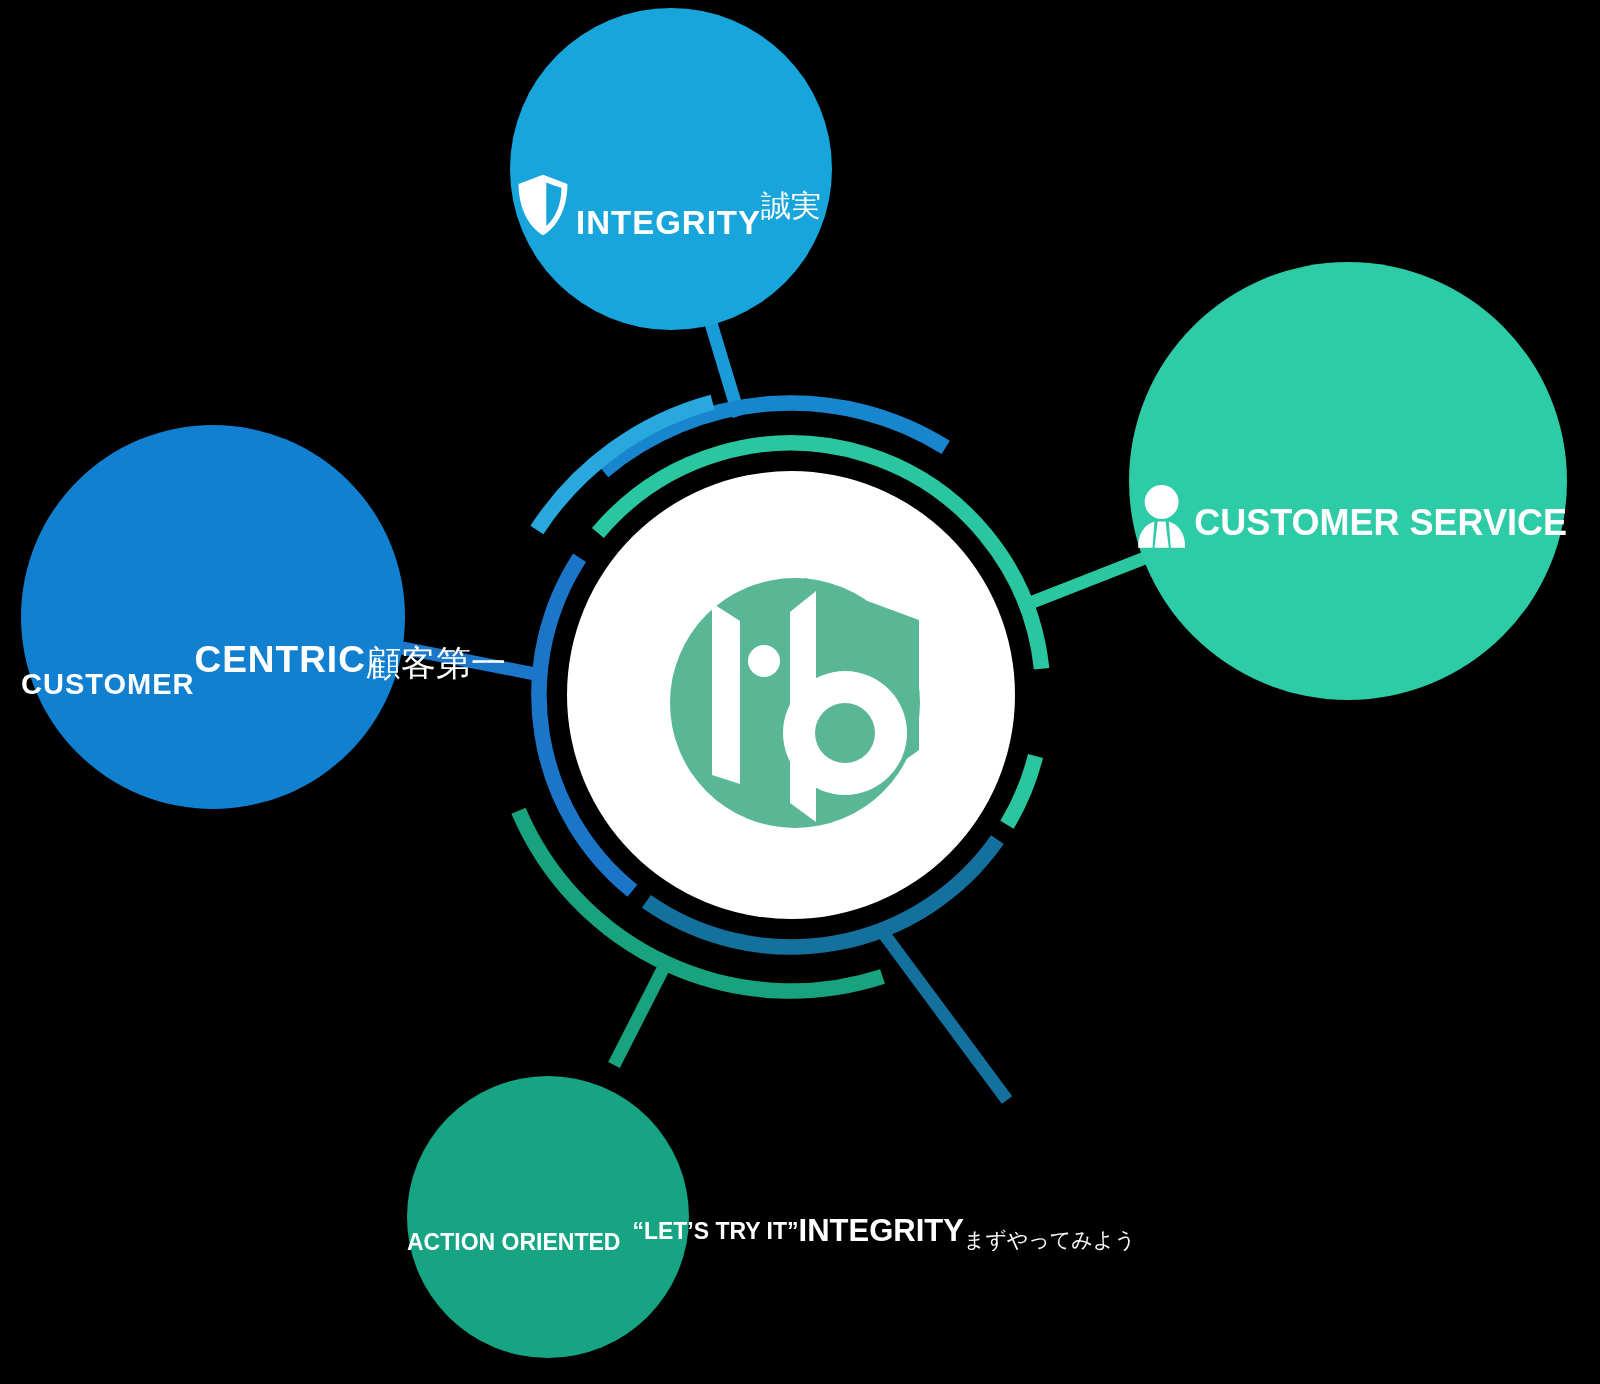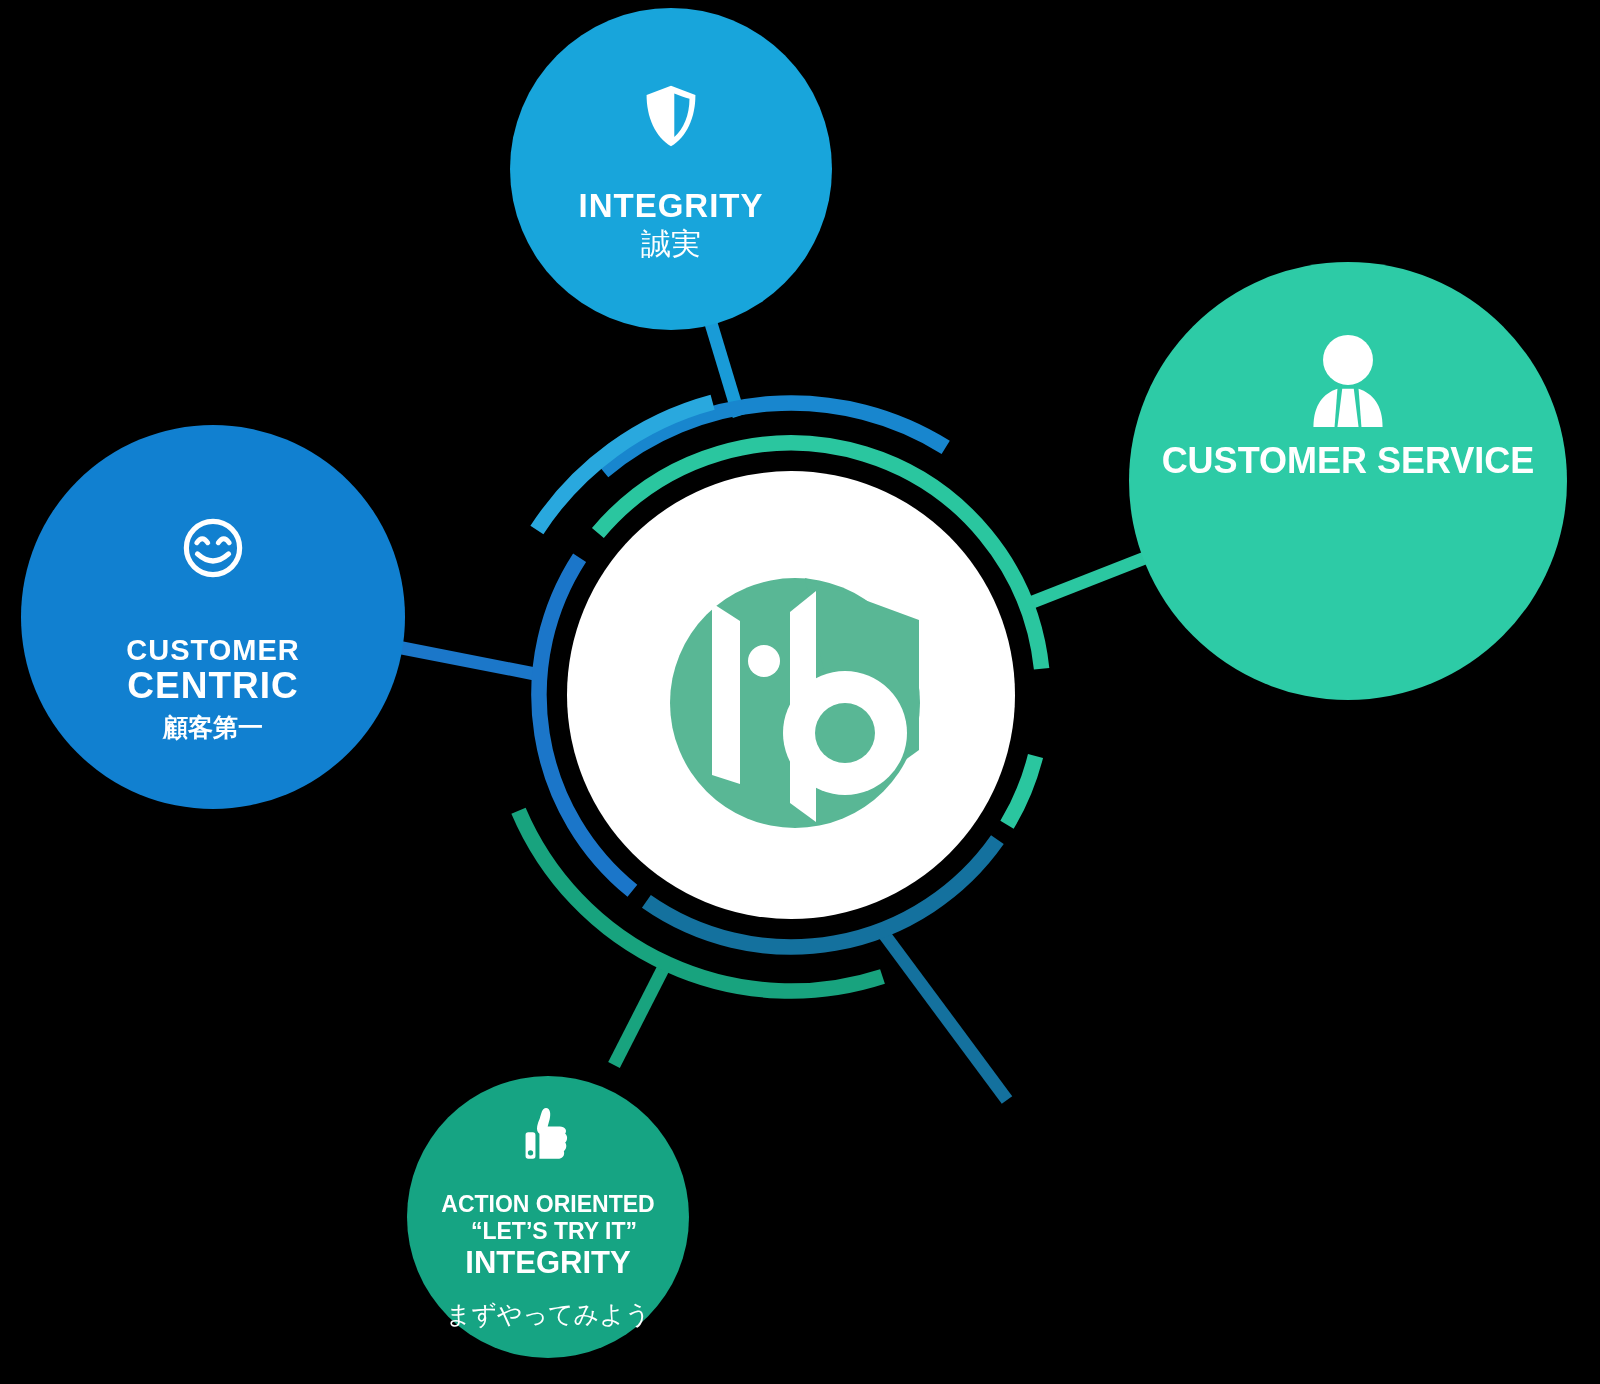--- a/index.html
+++ b/index.html
@@ -7,42 +7,42 @@
     position:relative;
     width:1600px;height:1384px;
     background:#000;
     overflow:hidden;
     font-family:"Liberation Sans","DejaVu Sans",sans-serif;
   }
   svg.net{position:absolute;left:0;top:0;}
   .node{
     position:absolute;
     border-radius:50%;
-    display:flex;flex-direction:column;align-items:center;
+    display:flex;flex-direction:row;align-items:center;
     text-align:right;color:#fff;
     box-sizing:border-box;
   }
   .node .t{font-weight:bold;line-height:1.08;white-space:pre;}
   .node .jp{line-height:1.2;white-space:pre;}
   .n-integrity{left:510px;top:8px;width:322px;height:322px;background:#18A5DB;padding-top:72px;}
   .n-integrity .t1{font-size:33px;margin-top:36px;letter-spacing:1px;}
   .n-integrity .jp{font-size:30px;margin-top:2px;}
   .n-strive{left:1129px;top:262px;width:438px;height:438px;background:#2DCBA6;padding-top:72px;}
   .n-strive .t1{font-size:27px;margin-top:46px;letter-spacing:0.5px;}
   .n-strive .t2{font-size:36px;margin-top:12px;}
   .n-strive .jp{font-size:33px;margin-top:8px;}
   .n-customer{left:21px;top:425px;width:384px;height:384px;background:#1180D0;padding-top:86px;}
   .n-customer .t1{font-size:29px;margin-top:50px;letter-spacing:1px;}
   .n-customer .t2{font-size:37px;margin-top:0px;letter-spacing:1px;}
-  .n-customer .jp{font-size:25px;margin-top:6px;font-weight:bold;}
+  .n-customer .jp{font-size:35px;margin-top:6px;}
   .n-action{left:407px;top:1076px;width:282px;height:282px;background:#16A483;padding-top:26px;}
   .n-action .t1{font-size:23px;margin-top:24px;}
   .n-action .t2{font-size:23px;margin-top:2px;margin-left:12px;}
   .n-action .t3{font-size:31px;margin-top:2px;}
-  .n-action .jp{font-size:25px;margin-top:20px;}
+  .n-action .jp{font-size:21px;margin-top:20px;}
   .n-team{left:943px;top:1075px;width:294px;height:294px;background:#1A7FA9;padding-top:62px;}
   .n-team .t1{font-size:31px;margin-top:34px;letter-spacing:0.5px;}
   .n-team .jp{font-size:29px;margin-top:4px;}
 </style>
 </head>
 <body>
 
 <div class="canvas">
 
   <svg class="net" width="1600" height="1384" viewBox="0 0 1600 1384">

